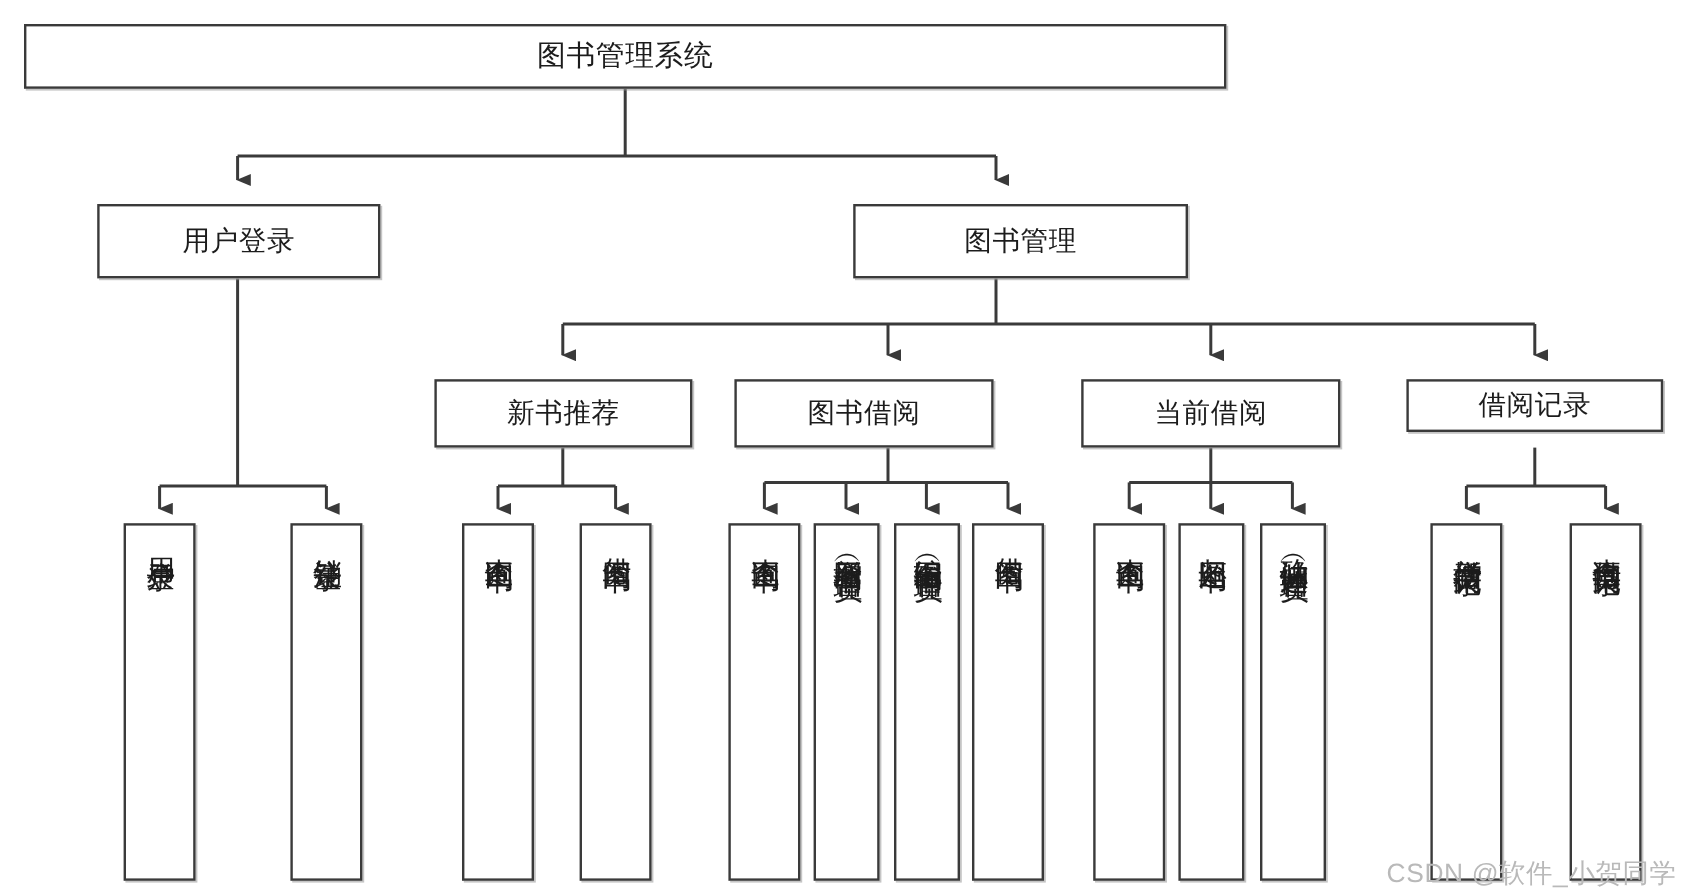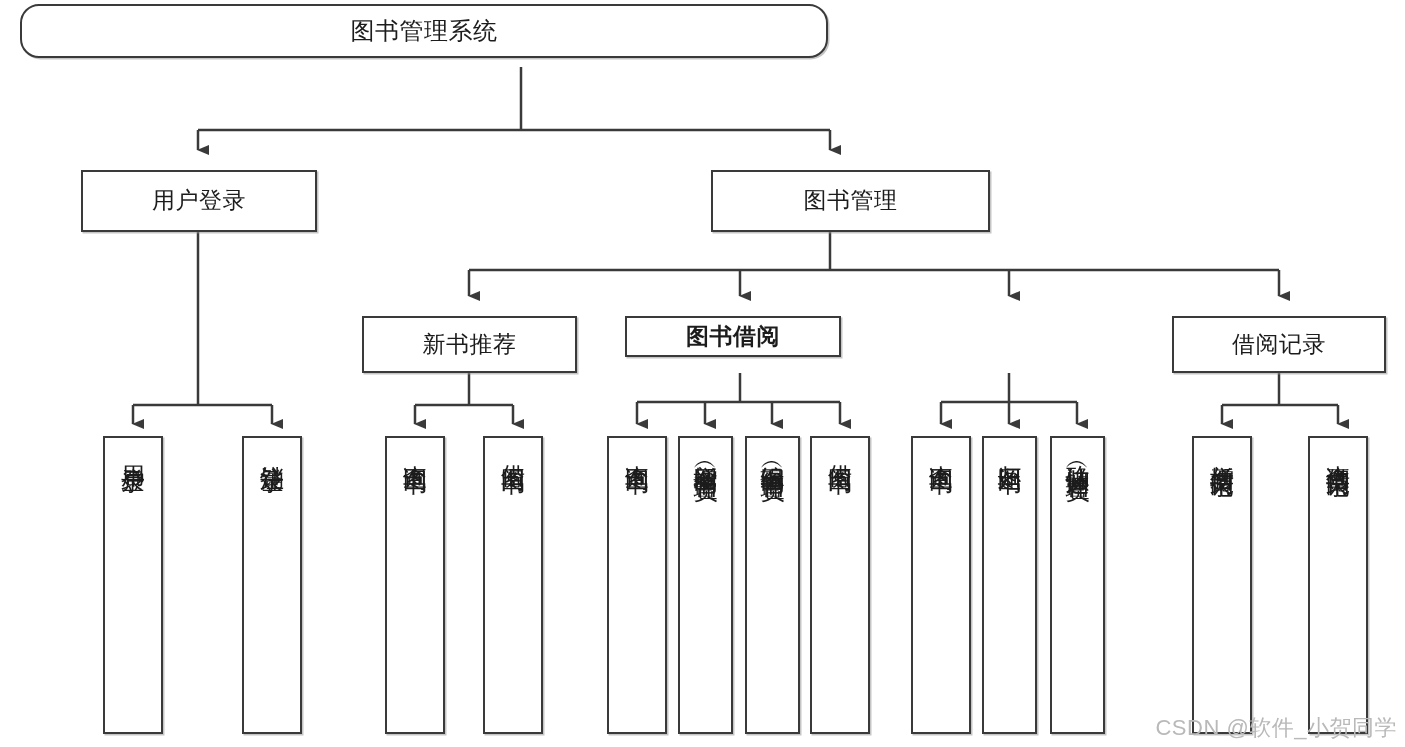--- a/index.html
+++ b/index.html
@@ -124,38 +124,41 @@
       <path d="M1009,402 L1009,424" marker-end="url(#arrowhead)"></path>
       <path d="M1077,402 L1077,424" marker-end="url(#arrowhead)"></path>
 
       <path d="M1279,373 L1279,405"></path>
       <path d="M1222,405 L1338,405"></path>
       <path d="M1222,405 L1222,424" marker-end="url(#arrowhead)"></path>
       <path d="M1338,405 L1338,424" marker-end="url(#arrowhead)"></path>
     </g>
   </svg>
 
-  <div class="node horiz root" style="left:20px; top:4px; width:808px; height:54px;border-radius:19px;">
+  <div class="node horiz root" style="left:20px; top:20px; width:1002px; height:54px;">
     <span class="node-label">图书管理系统</span>
   </div>
 
   <div class="node horiz" style="left:81px; top:170px; width:236px; height:62px;">
     <span class="node-label">用户登录</span>
   </div>
   <div class="node horiz" style="left:711px; top:170px; width:279px; height:62px;">
     <span class="node-label">图书管理</span>
   </div>
 
   <div class="node horiz" style="left:362px; top:316px; width:215px; height:57px;">
     <span class="node-label">新书推荐</span>
   </div>
-  <div class="node horiz" style="left:625px; top:316px; width:216px; height:41px;font-weight:bold;">
+  <div class="node horiz" style="left:612px; top:316px; width:216px; height:57px;">
     <span class="node-label">图书借阅</span>
   </div>
-  <div class="node horiz" style="left:1172px; top:316px; width:214px; height:57px;">
+  <div class="node horiz" style="left:901px; top:316px; width:216px; height:57px;">
+    <span class="node-label">当前借阅</span>
+  </div>
+  <div class="node horiz" style="left:1172px; top:316px; width:214px; height:44px;">
     <span class="node-label">借阅记录</span>
   </div>
 
   <div class="node vert" style="left:103px; top:436px; width:60px; height:298px;">
     <span class="node-label">用户登录</span>
   </div>
   <div class="node vert" style="left:242px; top:436px; width:60px; height:298px;">
     <span class="node-label">注销登录</span>
   </div>
 

